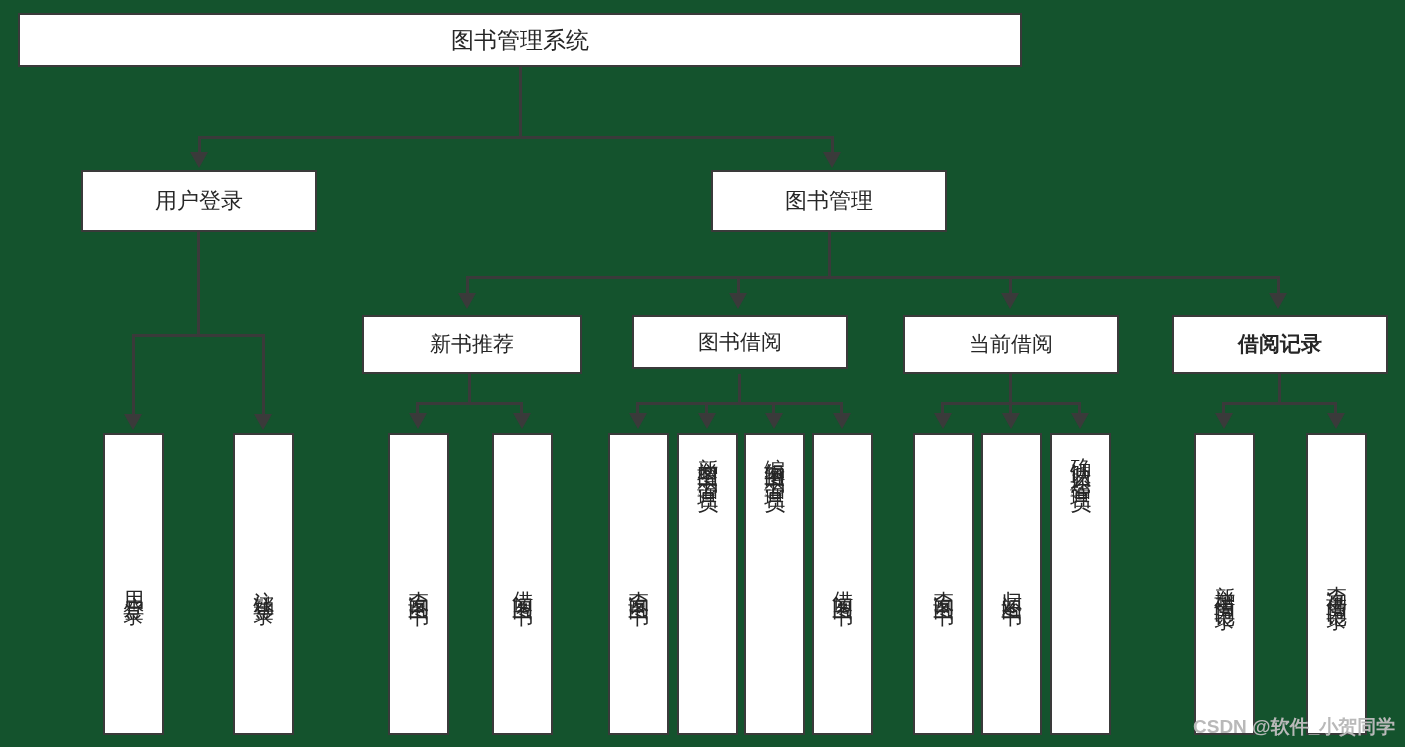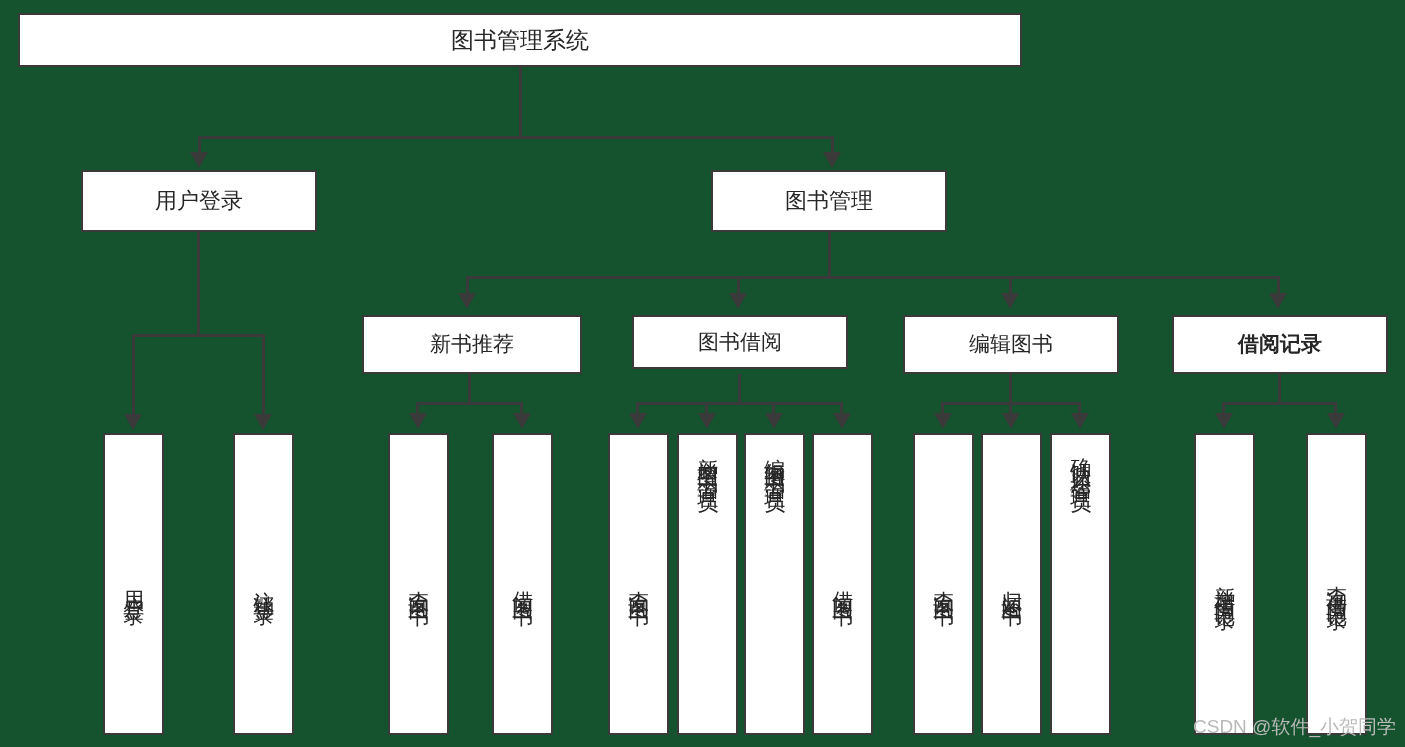--- a/index.html
+++ b/index.html
@@ -116,21 +116,21 @@
   <div class="vline" style="left:1277px;top:276px;width:3px;height:20px;"></div>
   <div class="arrow" style="left:1269px;top:293px;"></div>
 
   <div class="node level-2" style="left:362px;top:315px;width:220px;height:59px;">
     <span>新书推荐</span>
   </div>
   <div class="node level-2" style="left:632px;top:315px;width:216px;height:54px;">
     <span>图书借阅</span>
   </div>
   <div class="node level-2" style="left:903px;top:315px;width:216px;height:59px;">
-    <span>编辑图书</span>
+    <span>当前借阅</span>
   </div>
   <div class="node level-2" style="left:1172px;top:315px;width:216px;height:59px;font-weight:bold;">
     <span>借阅记录</span>
   </div>
 
   <div class="vline" style="left:468px;top:374px;width:3px;height:30px;"></div>
   <div class="hline" style="left:416px;top:402px;width:107px;height:3px;"></div>
   <div class="vline" style="left:416px;top:402px;width:3px;height:14px;"></div>
   <div class="arrow" style="left:409px;top:413px;"></div>
   <div class="vline" style="left:520px;top:402px;width:3px;height:14px;"></div>
@@ -200,17 +200,17 @@
     <span class="vtext">确认归还（管理员）</span>
   </div>
 
   <div class="node leaf mid" style="left:1194px;top:433px;width:61px;height:302px;">
     <span class="vtext">新增借阅记录</span>
   </div>
   <div class="node leaf mid" style="left:1306px;top:433px;width:61px;height:302px;">
     <span class="vtext">查询借阅记录</span>
   </div>
 
-  <div class="watermark" style="left:1193px;top:714px;">
+  <div class="watermark" style="left:1193px;top:714px;font-weight:bold;">
     <span>CSDN @软件_小贺同学</span>
   </div>
 
 </div>
 
 </body></html>

